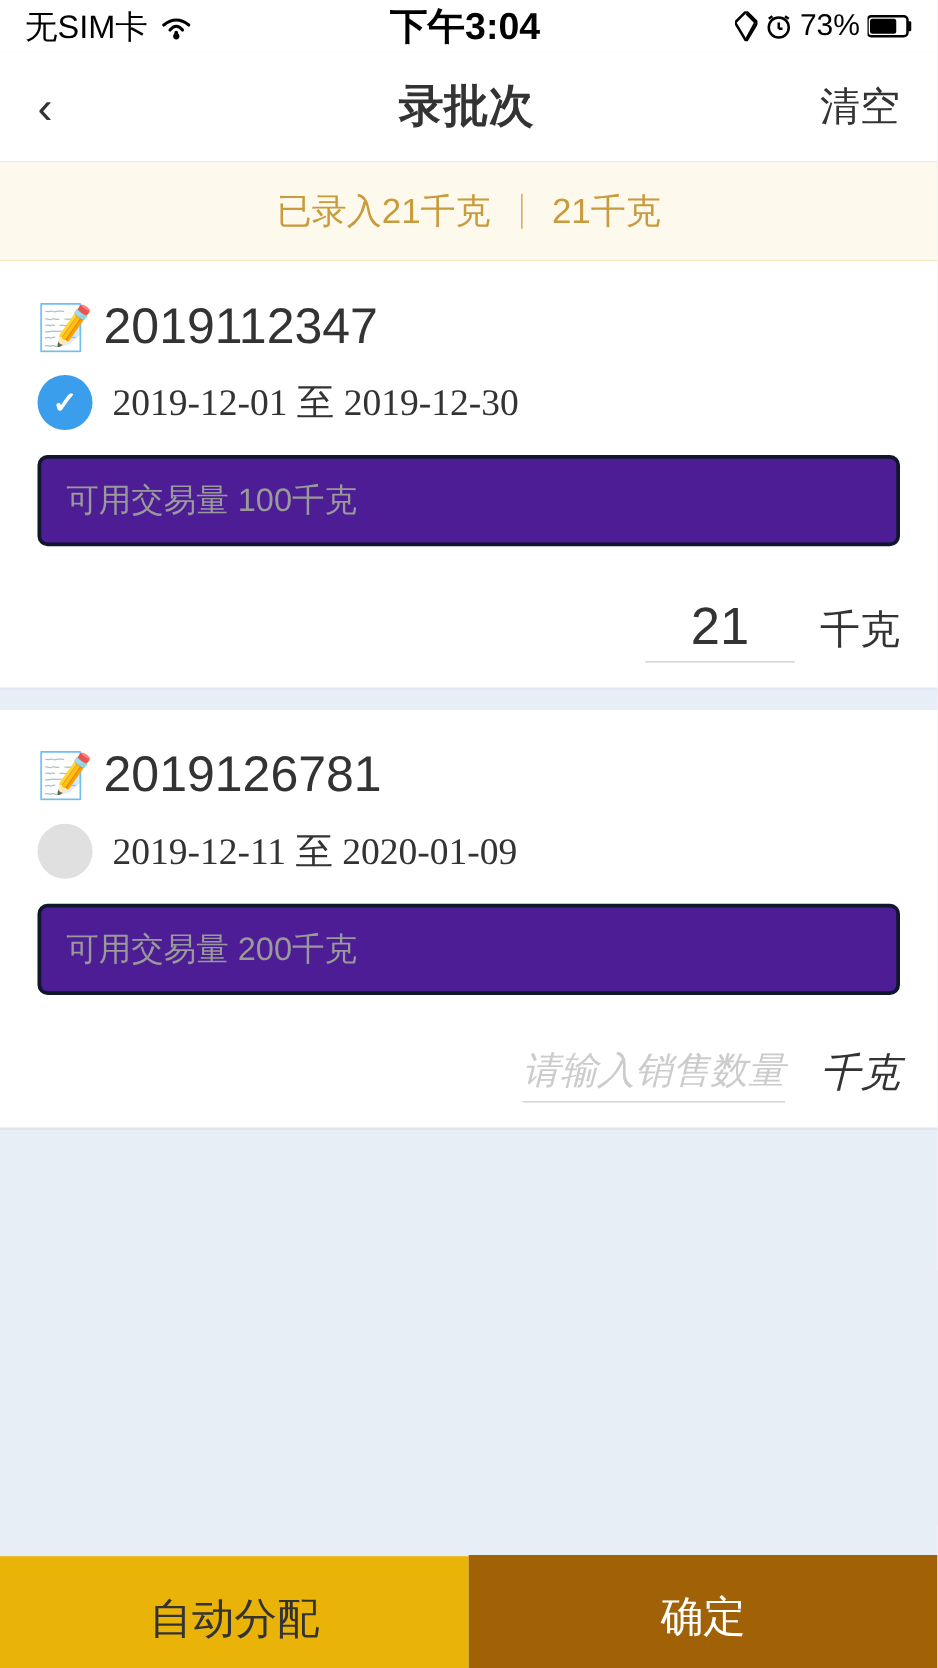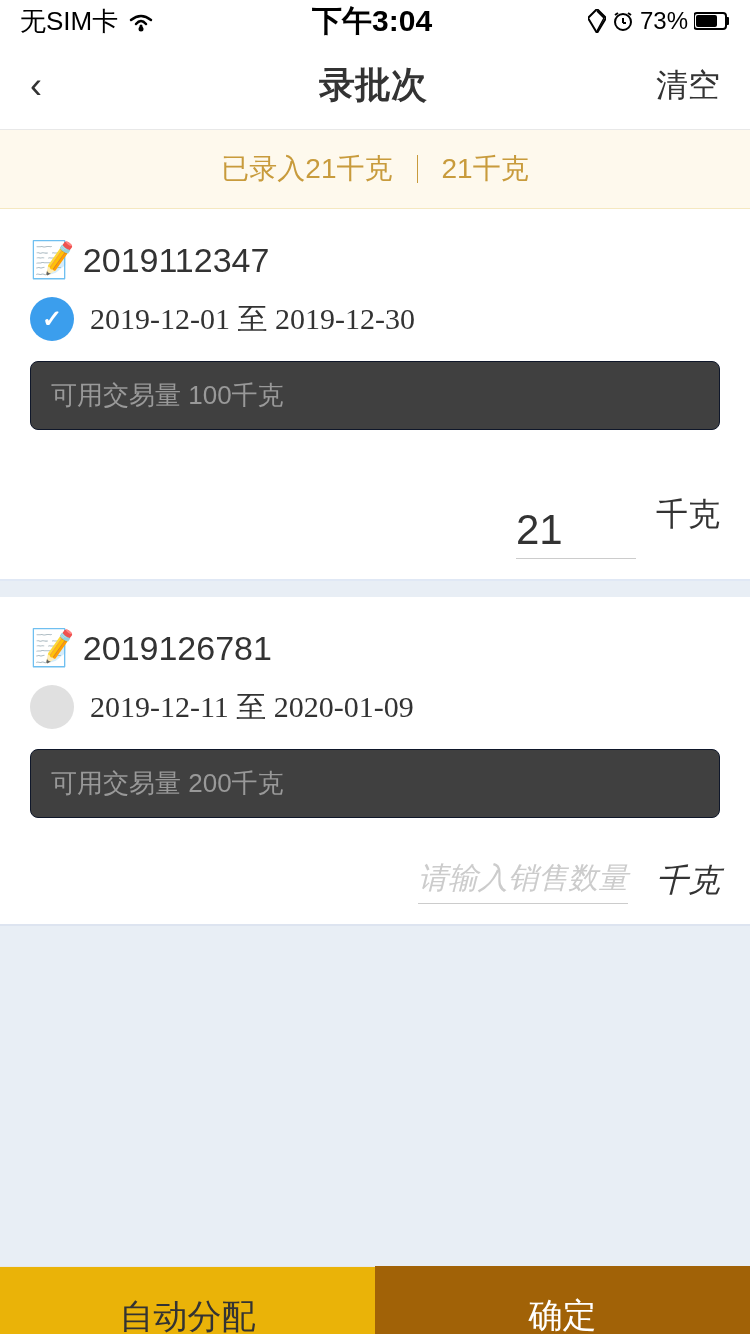--- a/index.html
+++ b/index.html
@@ -104,21 +104,21 @@
       display: flex;
       align-items: center;
       margin-bottom: 16px;
     }
     .batch-id-icon {
       font-size: 36px;
       margin-right: 8px;
       color: #555;
     }
     .batch-id-text {
-      font-size: 34px;
+      font-size: 40px;
       color: #333;
       font-weight: 500;
     }
     .batch-date-row {
       display: flex;
       align-items: center;
       margin-bottom: 20px;
       gap: 16px;
     }
     .batch-checkbox {
@@ -140,22 +140,22 @@
       align-items: center;
       justify-content: center;
       flex-shrink: 0;
     }
     .batch-date-text {
       font-size: 30px;
       color: #333;
       font-family: Liberation Serif, serif;
     }
     .batch-qty-row {
-      background: #404040;
-      border: 1px solid #0f172a;
+      background: #4c1d95;
+      border: 3px solid #0f172a;
       border-radius: 8px;
       padding: 16px 20px;
       margin-bottom: 0;
     }
     .batch-qty-text {
       font-size: 26px;
       color: #999;
     }
 
     
@@ -174,22 +174,21 @@
       font-weight: 400;
     }
     .amount-unit {
       font-size: 32px;
       color: #333;
     }
     .amount-underline {
       border-bottom: 1px solid #ccc;
       padding-bottom: 4px;
       min-width: 120px;
-      text-align: left;
-      margin-top: 36px;
+      text-align: center;
     }
 
     
     .section-separator {
       height: 16px;
       background: #e8eef5;
     }
 
     
     .batch-card-2 {

